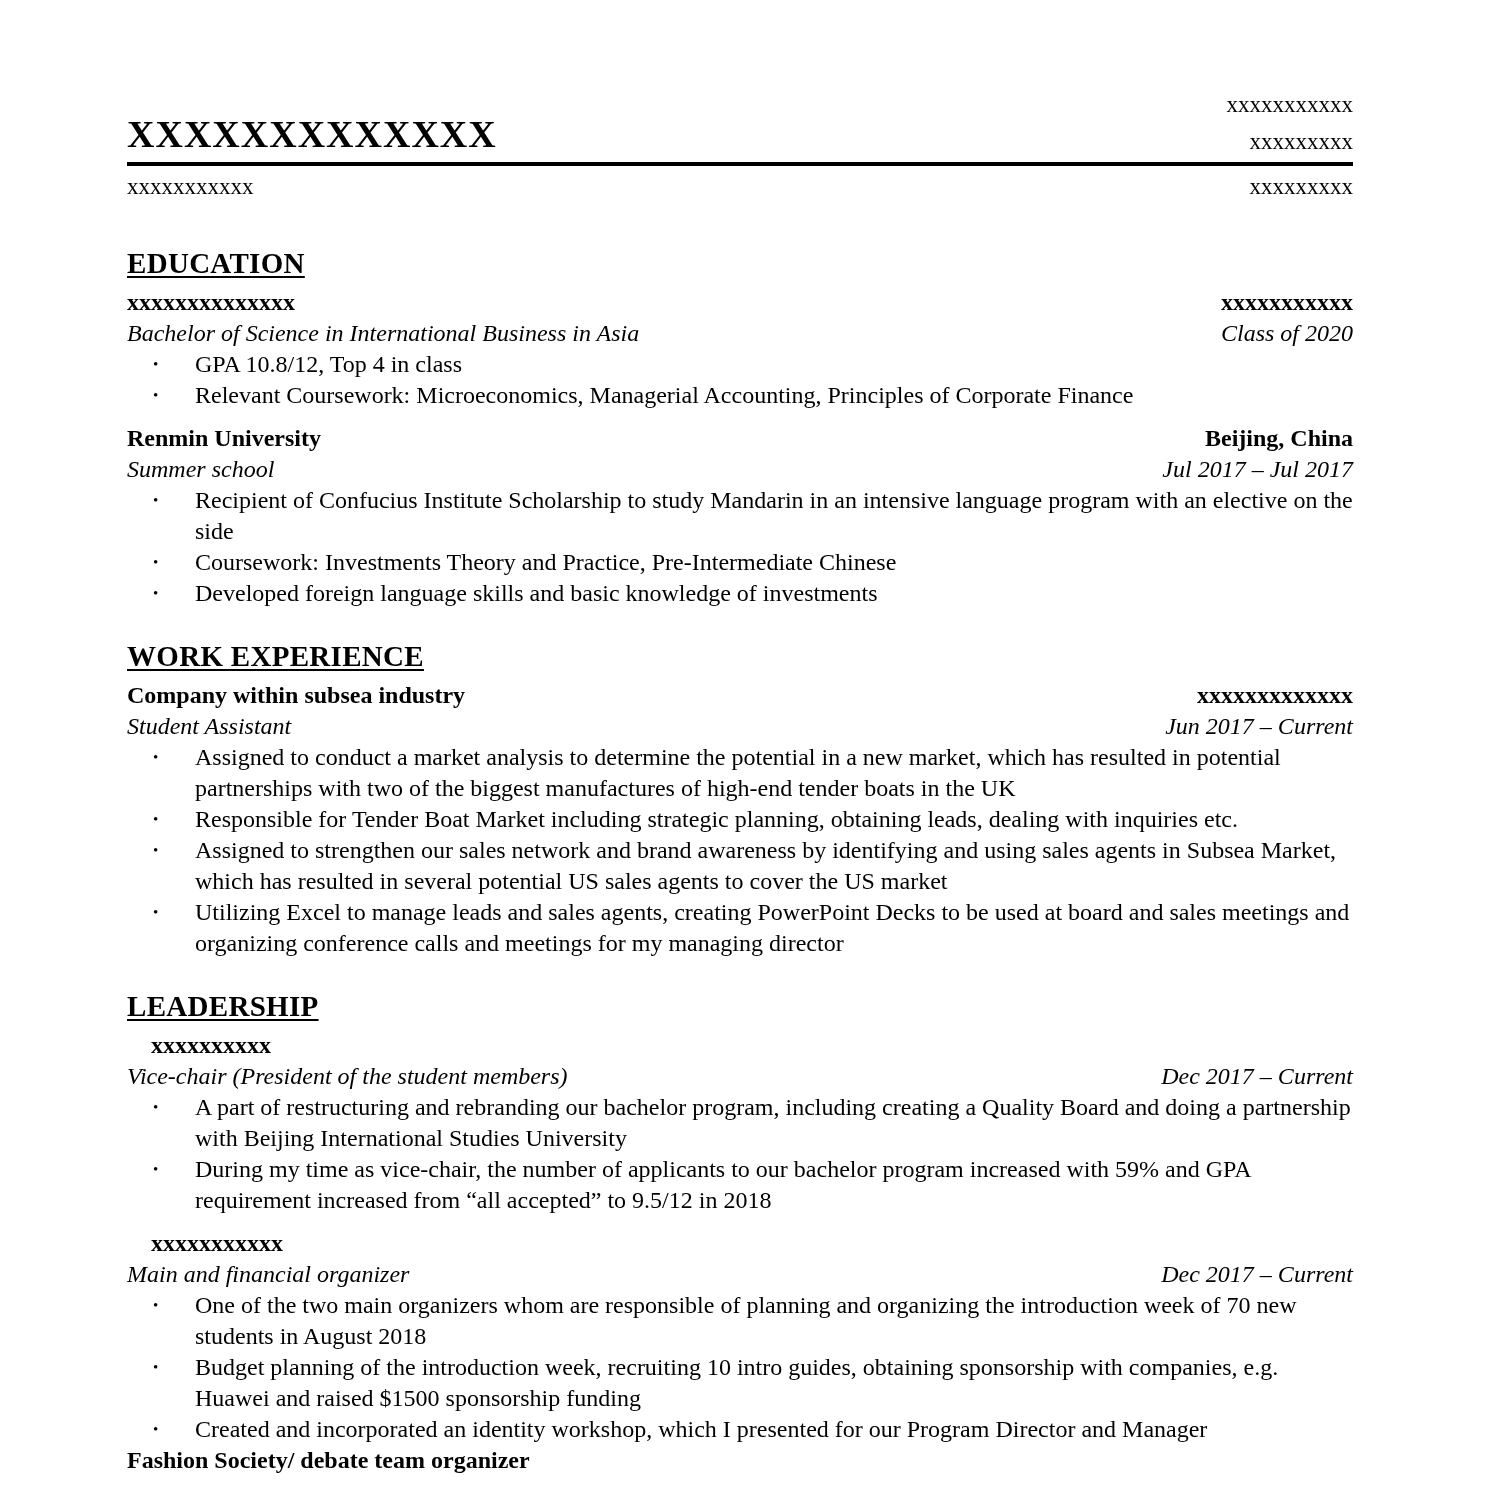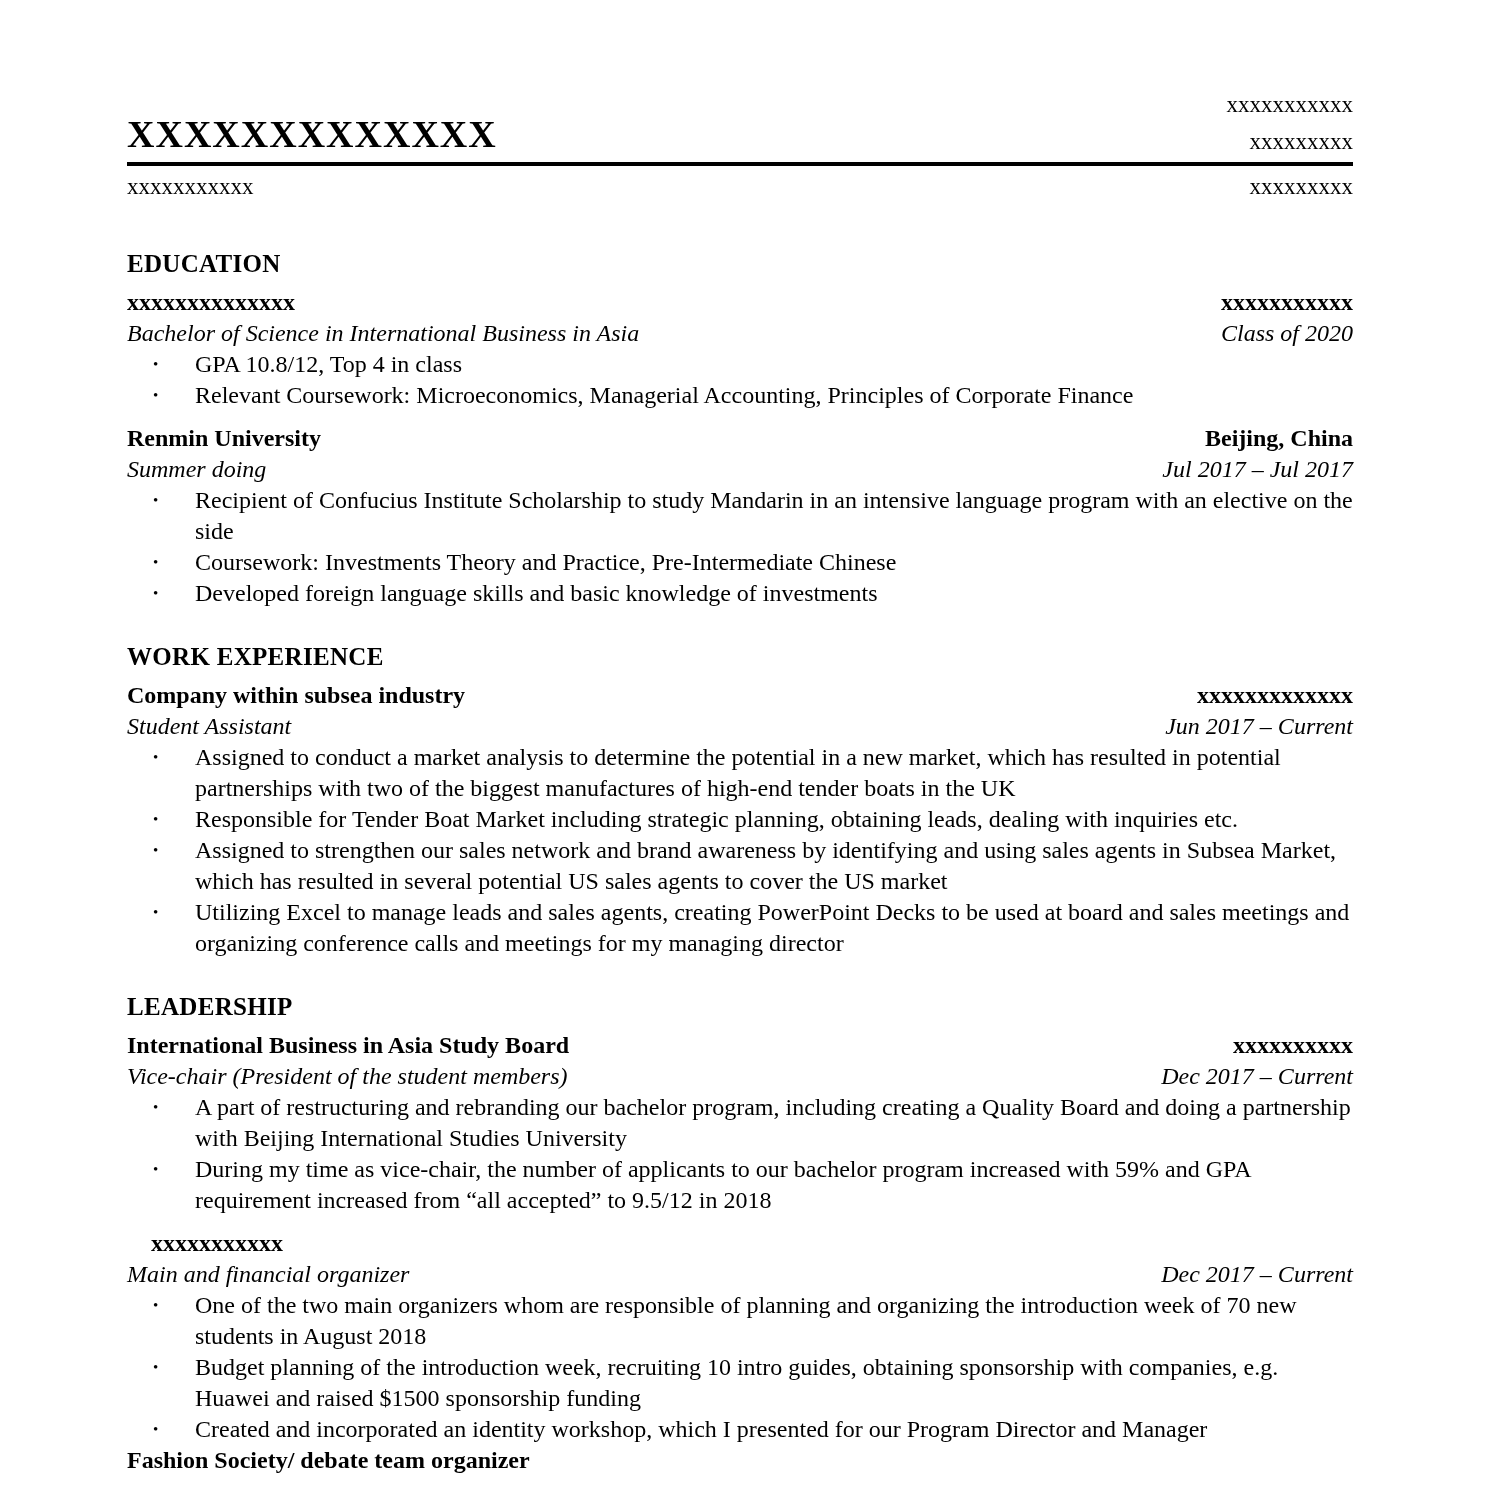--- a/index.html
+++ b/index.html
@@ -17,22 +17,22 @@
   .contact-top { text-align:right; font-size:23px; line-height:37px; }
 
   .rule { border-top:4px solid #000; margin-top:2px; }
 
   .subheader { display:flex; justify-content:space-between; font-size:23px; margin-top:5px; }
 
   section { margin-top:32px; }
   section.first { margin-top:46px; }
   .sec-title {
     display:inline-block;
-    font-size:25px; font-weight:bold;
-    text-decoration-thickness:2px; text-underline-offset:3px;
+    font-size:29px; font-weight:bold;
+    text-decoration:underline; text-decoration-thickness:2px; text-underline-offset:3px;
     letter-spacing:0.3px;
     margin-bottom:8px;
   }
 
   .entry + .entry { margin-top:12px; }
   .row { display:flex; justify-content:space-between;align-items:flex-end; }
   .row .right { white-space:nowrap; padding-left:24px; text-align:right; }
   .bold-row { font-weight:bold; }
   .italic-row { font-style:italic; }
 
@@ -84,21 +84,21 @@
           </li>
       </ul>
     </div>
 
     <div class="entry">
       <div class="row bold-row">
         <span>Renmin University</span>
         <span class="right">Beijing, China</span>
       </div>
       <div class="row italic-row">
-        <span>Summer doing</span>
+        <span>Summer school</span>
         <span class="right">Jul 2017 – Jul 2017</span>
       </div>
       <ul class="bullets">
         <li>
             <span class="dot">•</span>
             <span class="bt">Recipient of Confucius Institute Scholarship to study Mandarin in an intensive language program with an elective on the side</span>
           </li>
         <li>
             <span class="dot">•</span>
             <span class="bt">Coursework: Investments Theory and Practice, Pre-Intermediate Chinese</span>
@@ -142,21 +142,20 @@
           </li>
       </ul>
     </div>
   </section>
 
   <section>
     <h2 class="sec-title">LEADERSHIP</h2>
 
     <div class="entry">
       <div class="row bold-row">
-        <span>International Business in Asia Study Board</span>
         <span class="right">xxxxxxxxxx</span>
       </div>
       <div class="row italic-row">
         <span>Vice-chair (President of the student members)</span>
         <span class="right">Dec 2017 – Current</span>
       </div>
       <ul class="bullets">
         <li>
             <span class="dot">•</span>
             <span class="bt">A part of restructuring and rebranding our bachelor program, including creating a Quality Board and doing a partnership with Beijing International Studies University</span>

